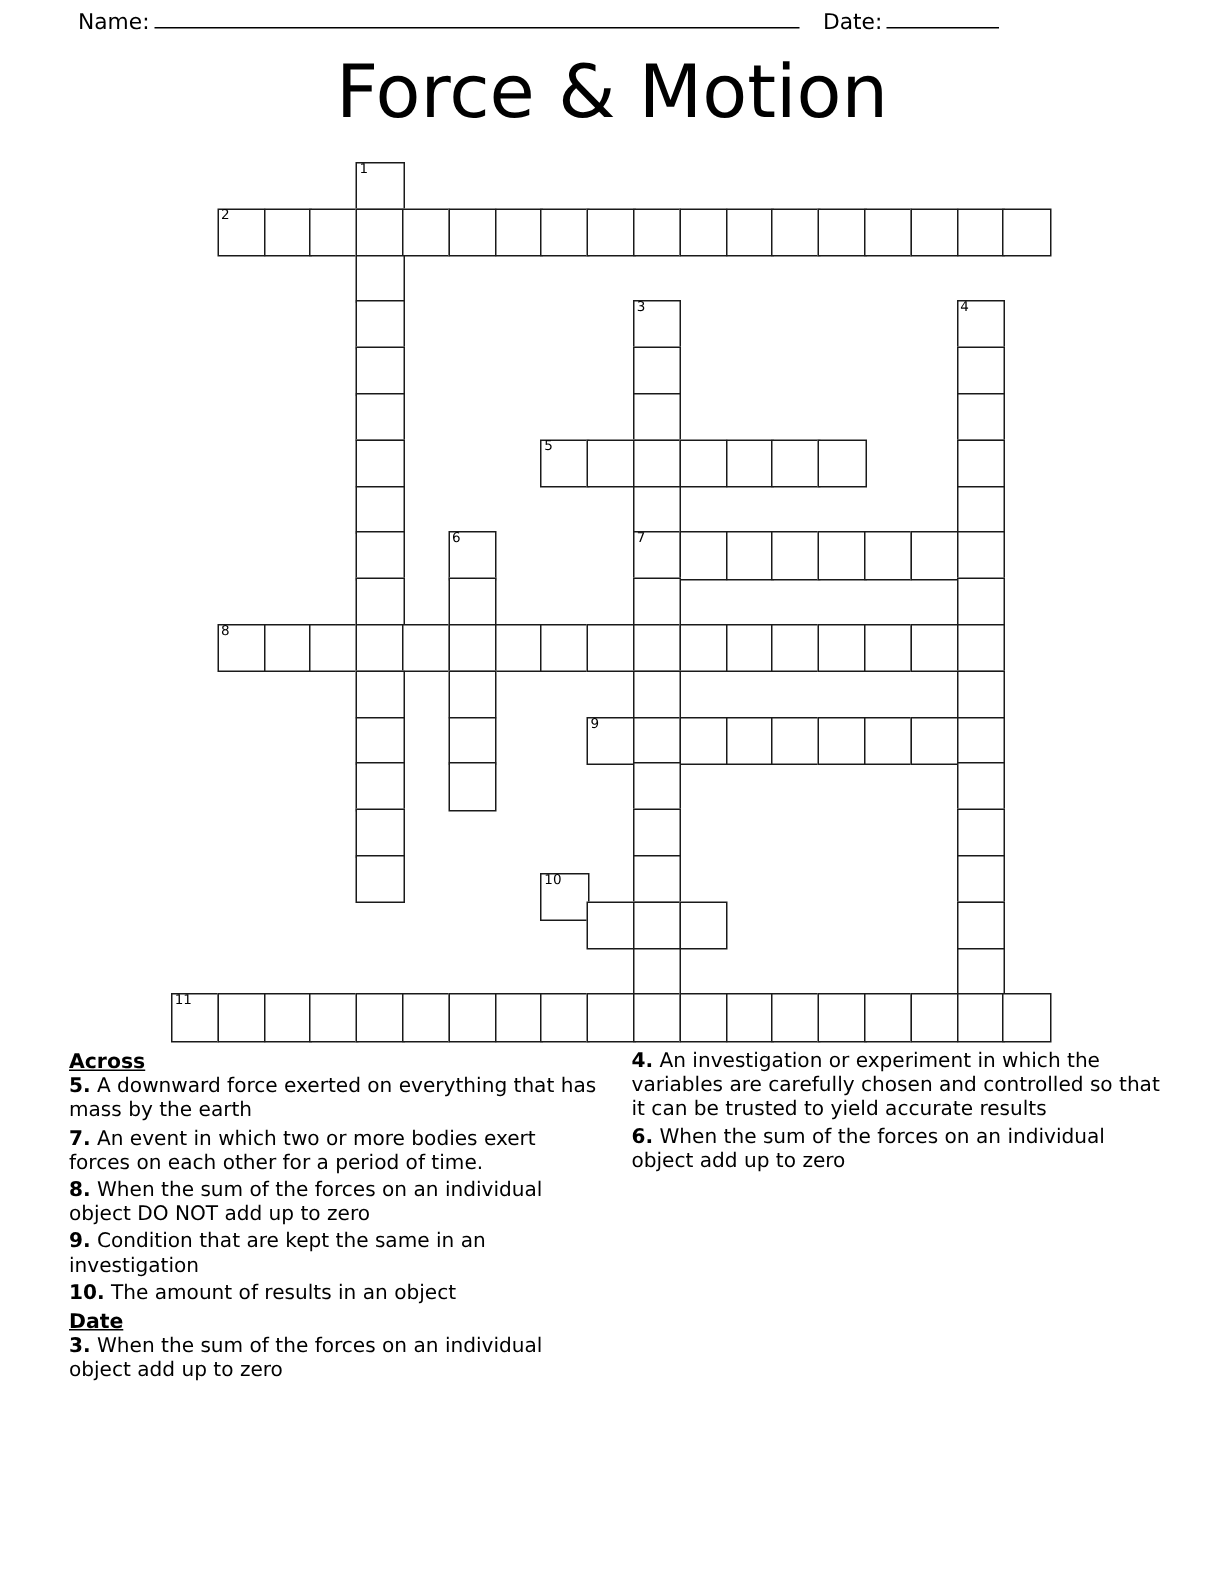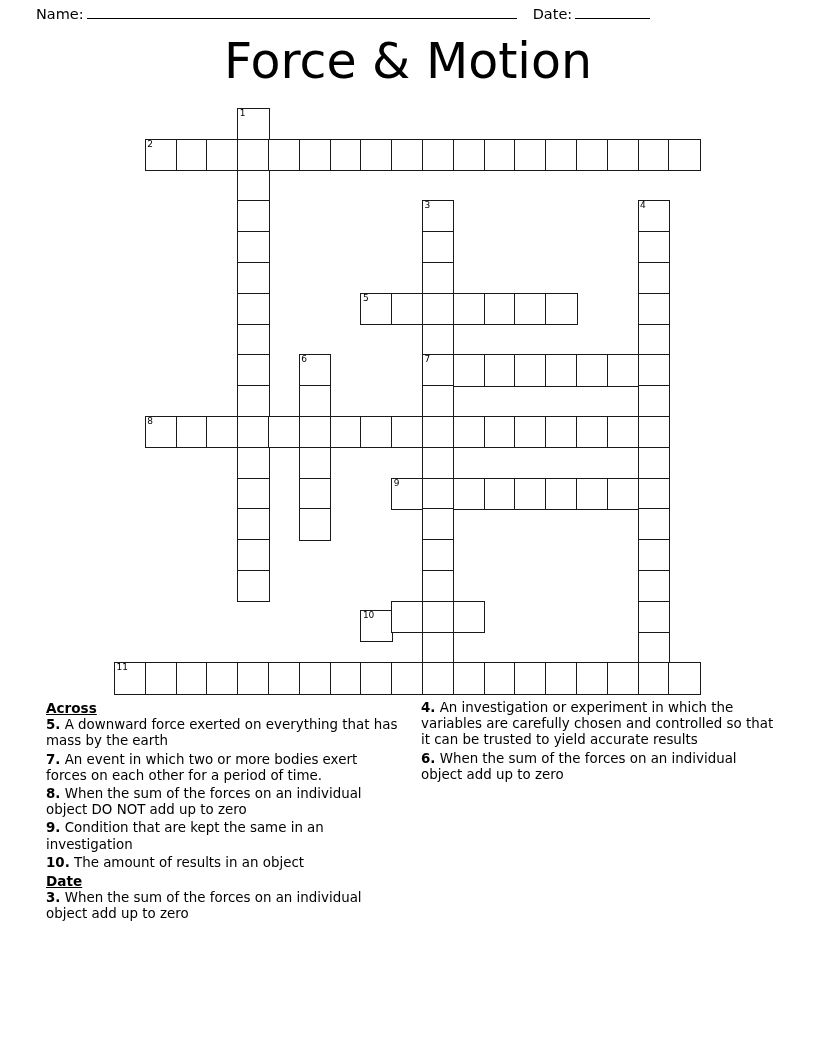--- a/index.html
+++ b/index.html
@@ -13,21 +13,21 @@
     height: 1056px;
     position: relative;
     font-family: "DejaVu Sans", "Liberation Sans", sans-serif;
     color: #000000;
     overflow: hidden;
   }
 
   
   .name-date-row {
     position: absolute;
-    left: 0;
+    left: 16px;
     top: 0;
     width: 716px;
     height: 30px;
     display: flex;
     align-items: baseline;
     padding: 5px 36px 0 36px;
     box-sizing: border-box;
     font-size: 14.5px;
   }
   .nd-label { white-space: nowrap; }
@@ -226,21 +226,21 @@
     <div class="cell" style="left: 237.2px; top: 508.4px; width: 32.4px; height: 32.4px;"></div>
     <div class="cell" style="left: 298.8px; top: 508.4px; width: 32.4px; height: 32.4px;"></div>
     <div class="cell" style="left: 422px; top: 508.4px; width: 32.4px; height: 32.4px;"></div>
     <div class="cell" style="left: 637.6px; top: 508.4px; width: 32.4px; height: 32.4px;"></div>
     <div class="cell" style="left: 237.2px; top: 539.2px; width: 32.4px; height: 32.4px;"></div>
     <div class="cell" style="left: 422px; top: 539.2px; width: 32.4px; height: 32.4px;"></div>
     <div class="cell" style="left: 637.6px; top: 539.2px; width: 32.4px; height: 32.4px;"></div>
     <div class="cell" style="left: 237.2px; top: 570px; width: 32.4px; height: 32.4px;"></div>
     <div class="cell" style="left: 422px; top: 570px; width: 32.4px; height: 32.4px;"></div>
     <div class="cell" style="left: 637.6px; top: 570px; width: 32.4px; height: 32.4px;"></div>
-    <div class="cell" style="left: 360.4px; top: 610px; width: 32.4px; height: 32.4px;">
+    <div class="cell" style="left: 360.4px; top: 582px; width: 32.4px; height: 32.4px;">
       <span class="cellnum">10</span>
     </div>
     <div class="cell" style="left: 391.2px; top: 600.8px; width: 32.4px; height: 32.4px;"></div>
     <div class="cell" style="left: 422px; top: 600.8px; width: 32.4px; height: 32.4px;"></div>
     <div class="cell" style="left: 452.8px; top: 600.8px; width: 32.4px; height: 32.4px;"></div>
     <div class="cell" style="left: 637.6px; top: 600.8px; width: 32.4px; height: 32.4px;"></div>
     <div class="cell" style="left: 422px; top: 631.6px; width: 32.4px; height: 32.4px;"></div>
     <div class="cell" style="left: 637.6px; top: 631.6px; width: 32.4px; height: 32.4px;"></div>
     <div class="cell" style="left: 114px; top: 662.4px; width: 32.4px; height: 32.4px;">
       <span class="cellnum">11</span>

